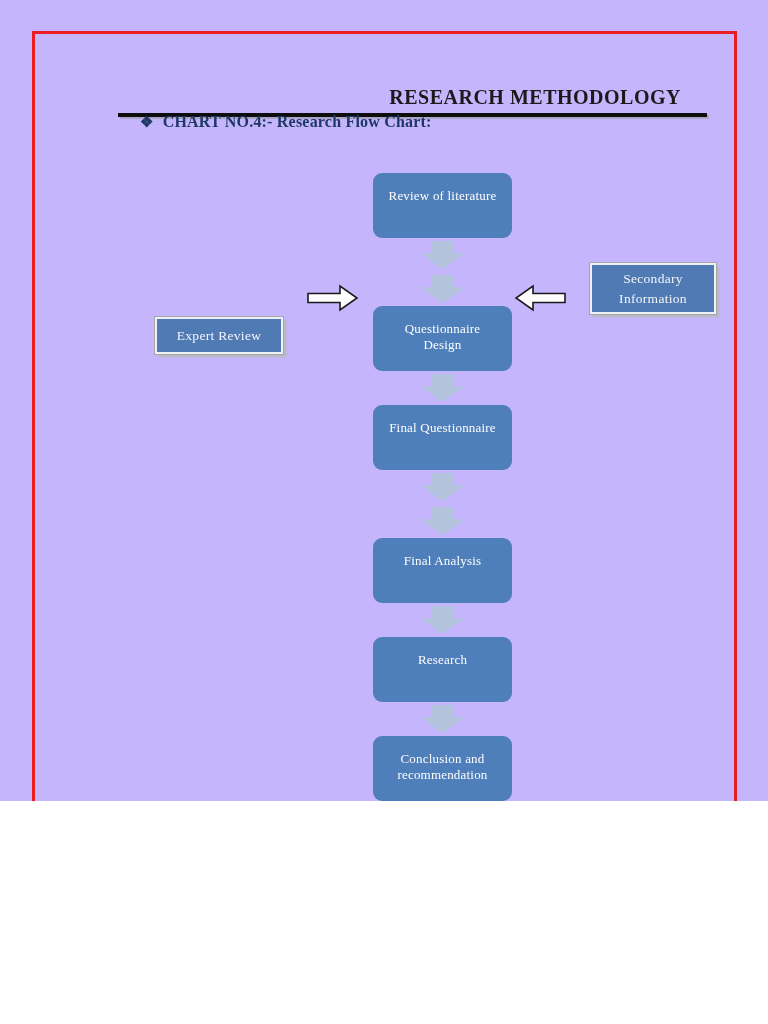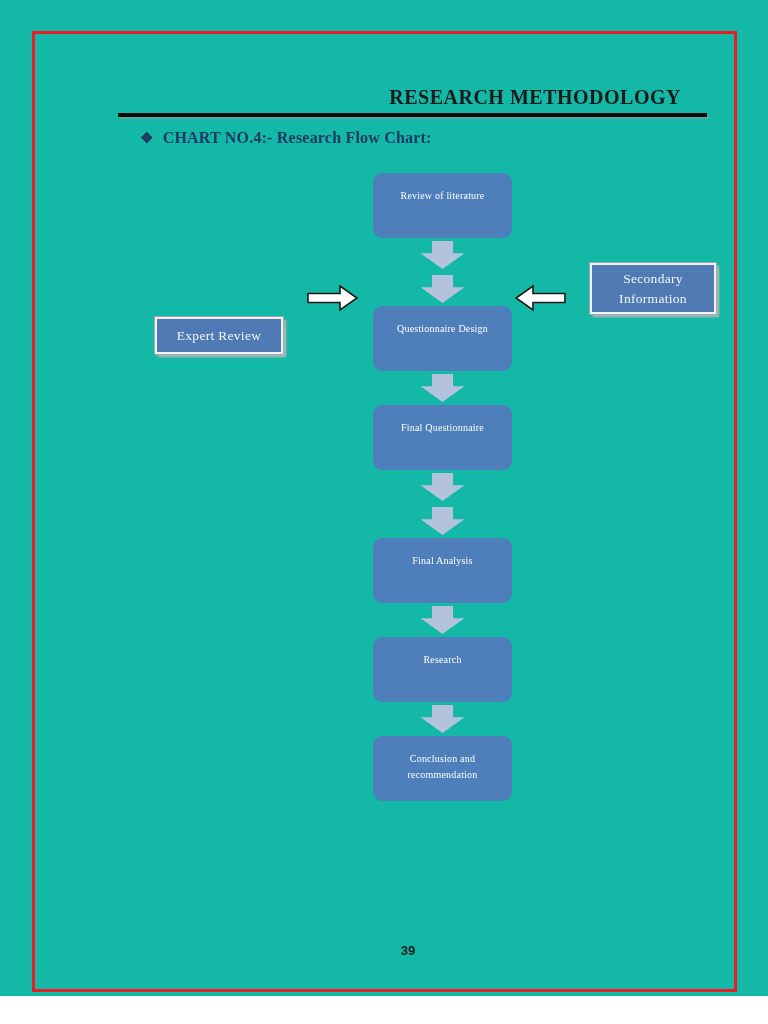--- a/index.html
+++ b/index.html
@@ -6,49 +6,49 @@
     --accent-blue:#4f7fba;
     --arrow-blue:#b3c3dc;
     --heading-blue:#1f3864;
     --frame-red:#ed1c24;
     --ink:#1a1a1a;
   }
   *{margin:0;padding:0;box-sizing:border-box;}
   html,body{background:#ffffff;}
   body{font-family:"Liberation Serif", serif;}
   .page{
-    position:relative;width:768px;height:996px;background:#14b8a6;overflow:hidden;
+    position:relative;width:768px;height:801px;background:#c4b5fd;overflow:hidden;
   }
   .frame{
     position:absolute;left:32px;top:31px;width:705px;height:961px;
     border:3px solid var(--frame-red);
   }
   .title{
     position:absolute;top:86px;left:120px;width:561px;text-align:right;
     font-size:20px;font-weight:bold;letter-spacing:0.5px;color:var(--ink);
     font-family:"Liberation Serif", serif;
   }
   .rule{
     position:absolute;left:118px;top:113px;width:589px;height:4px;background:#0d0d0d;
     box-shadow:2px 2px 0 rgba(150,150,150,0.55);
   }
   .chart-heading{
-    position:absolute;left:140px;top:129px;
+    position:absolute;left:140px;top:113px;
     font-size:16px;font-weight:bold;color:var(--heading-blue);
     font-family:"Liberation Serif", serif;letter-spacing:0.2px;
   }
   .chart-heading .bullet{margin-right:9px;font-size:15px;}
   .flow{
     position:absolute;left:373px;top:173px;width:139px;
     display:flex;flex-direction:column;align-items:center;
   }
   .node{
     width:139px;height:65px;flex:0 0 65px;border-radius:9px;
     background:var(--accent-blue);color:#fdfdfe;
-    font-size:10px;line-height:16px;text-align:center;
+    font-size:13px;line-height:16px;text-align:center;
     padding:15px 12px 0;font-family:"Liberation Serif", serif;
     letter-spacing:0.2px;
   }
   .darrow{
     width:44px;height:28px;margin:3px 0;background:var(--arrow-blue);
     clip-path:polygon(26% 0, 74% 0, 74% 44%, 100% 44%, 50% 100%, 0 44%, 26% 44%);
   }
   .side-box{
     position:absolute;background:#4f7ab3;color:#f2f5fb;
     border:2px solid #eef2f8;outline:1px solid #a6a6a6;

